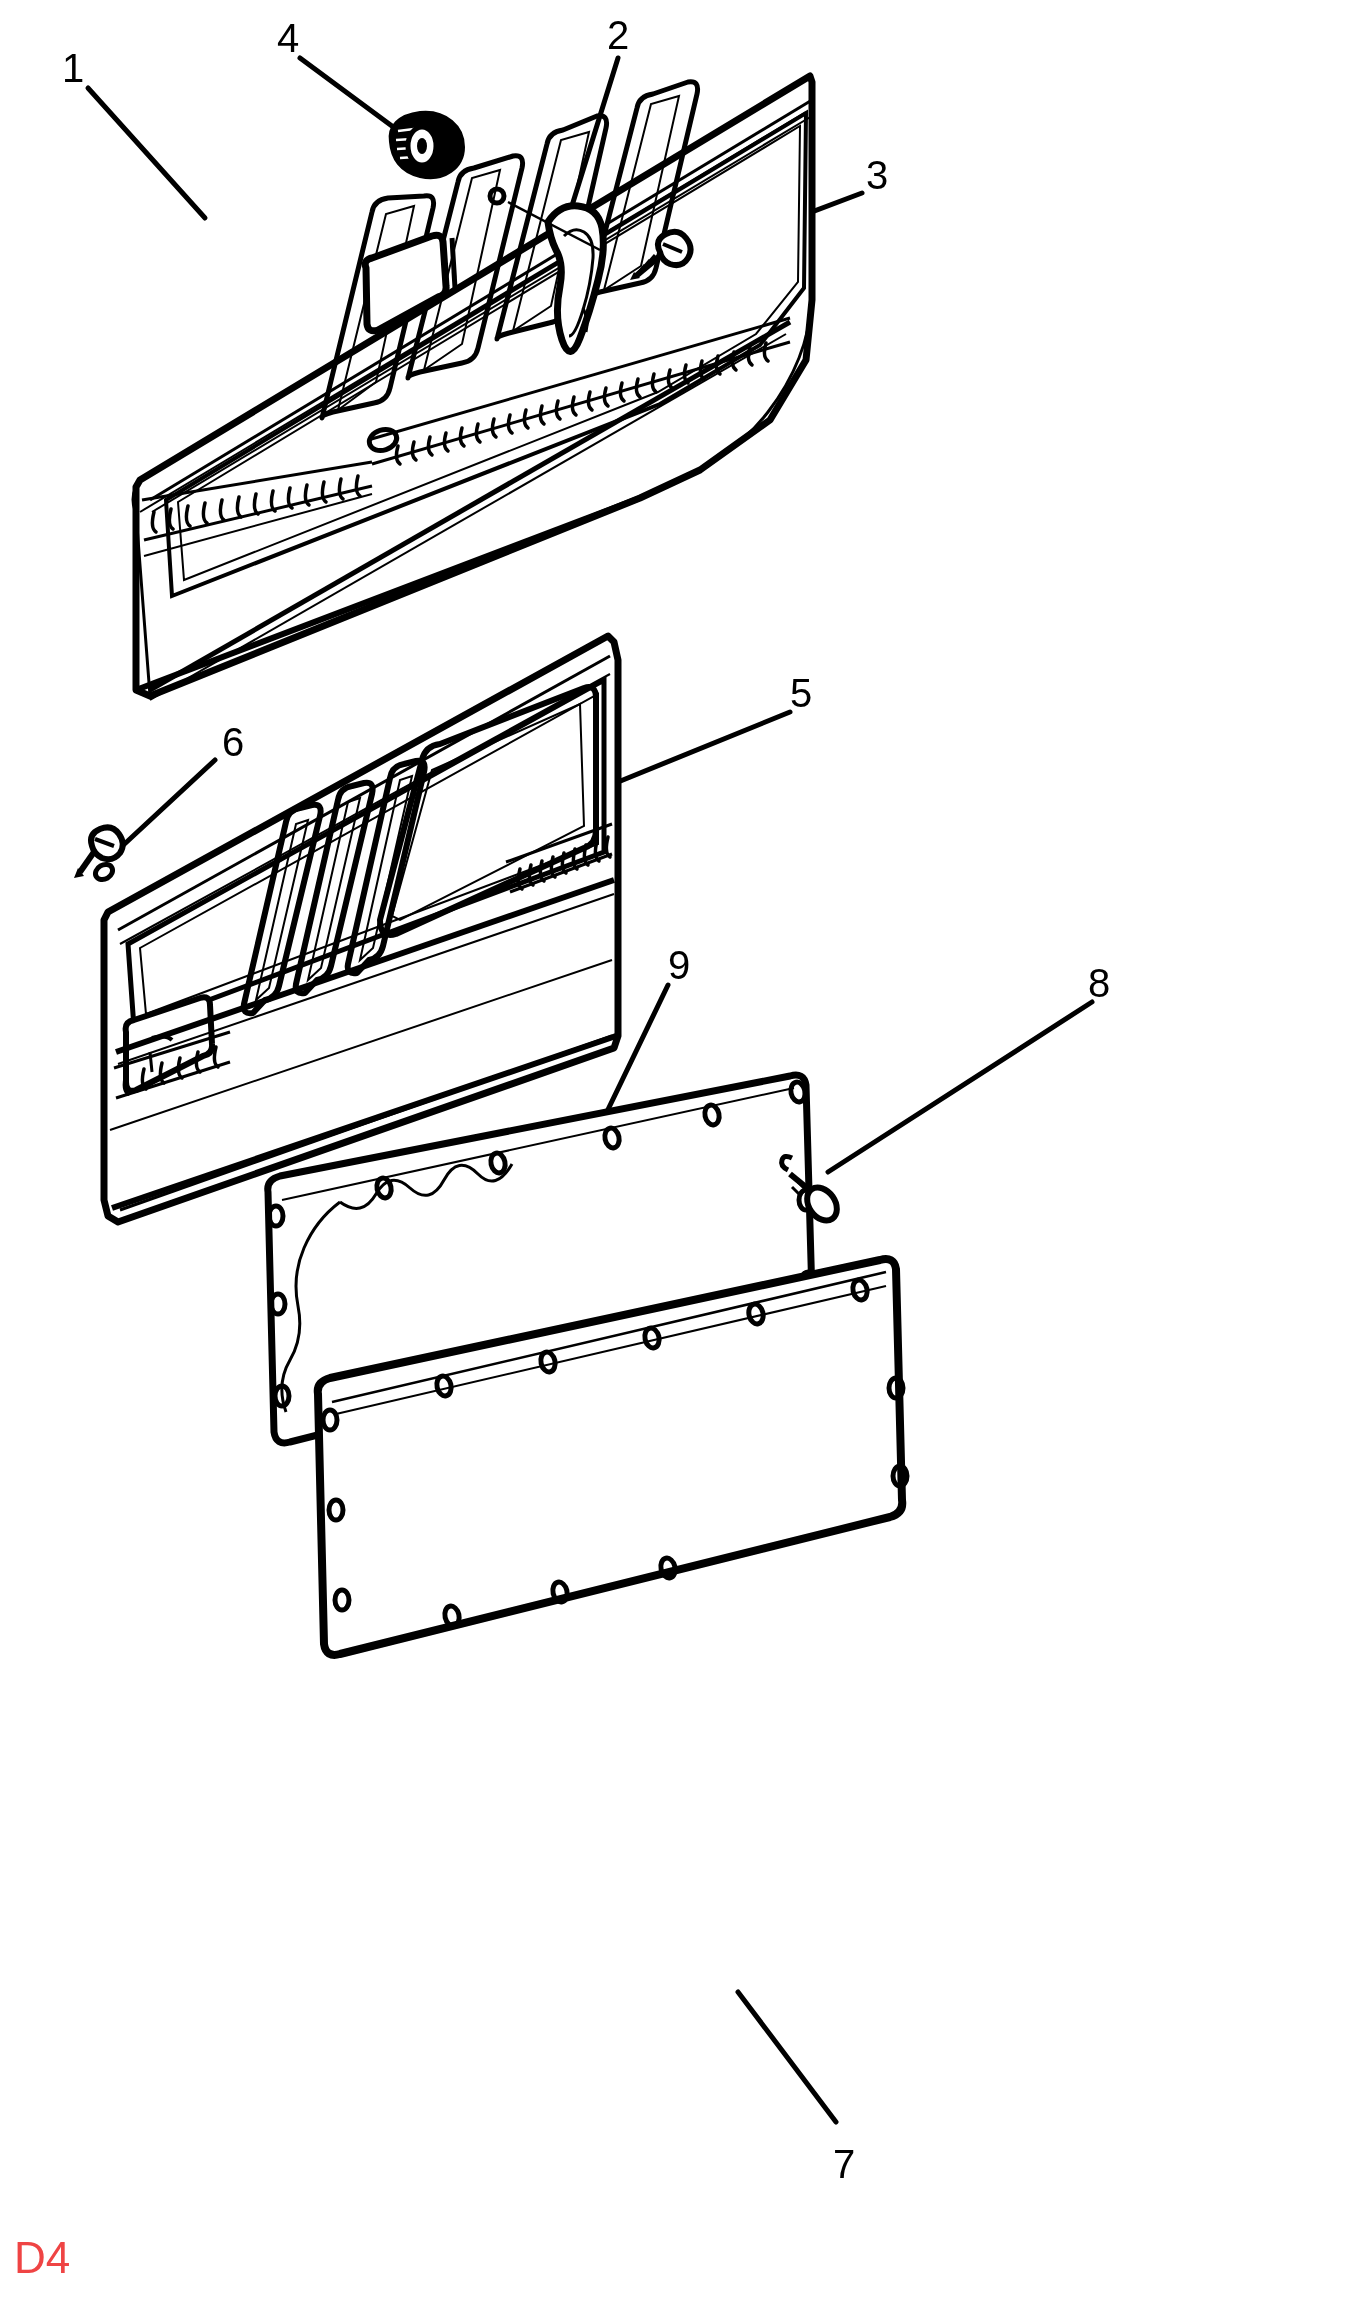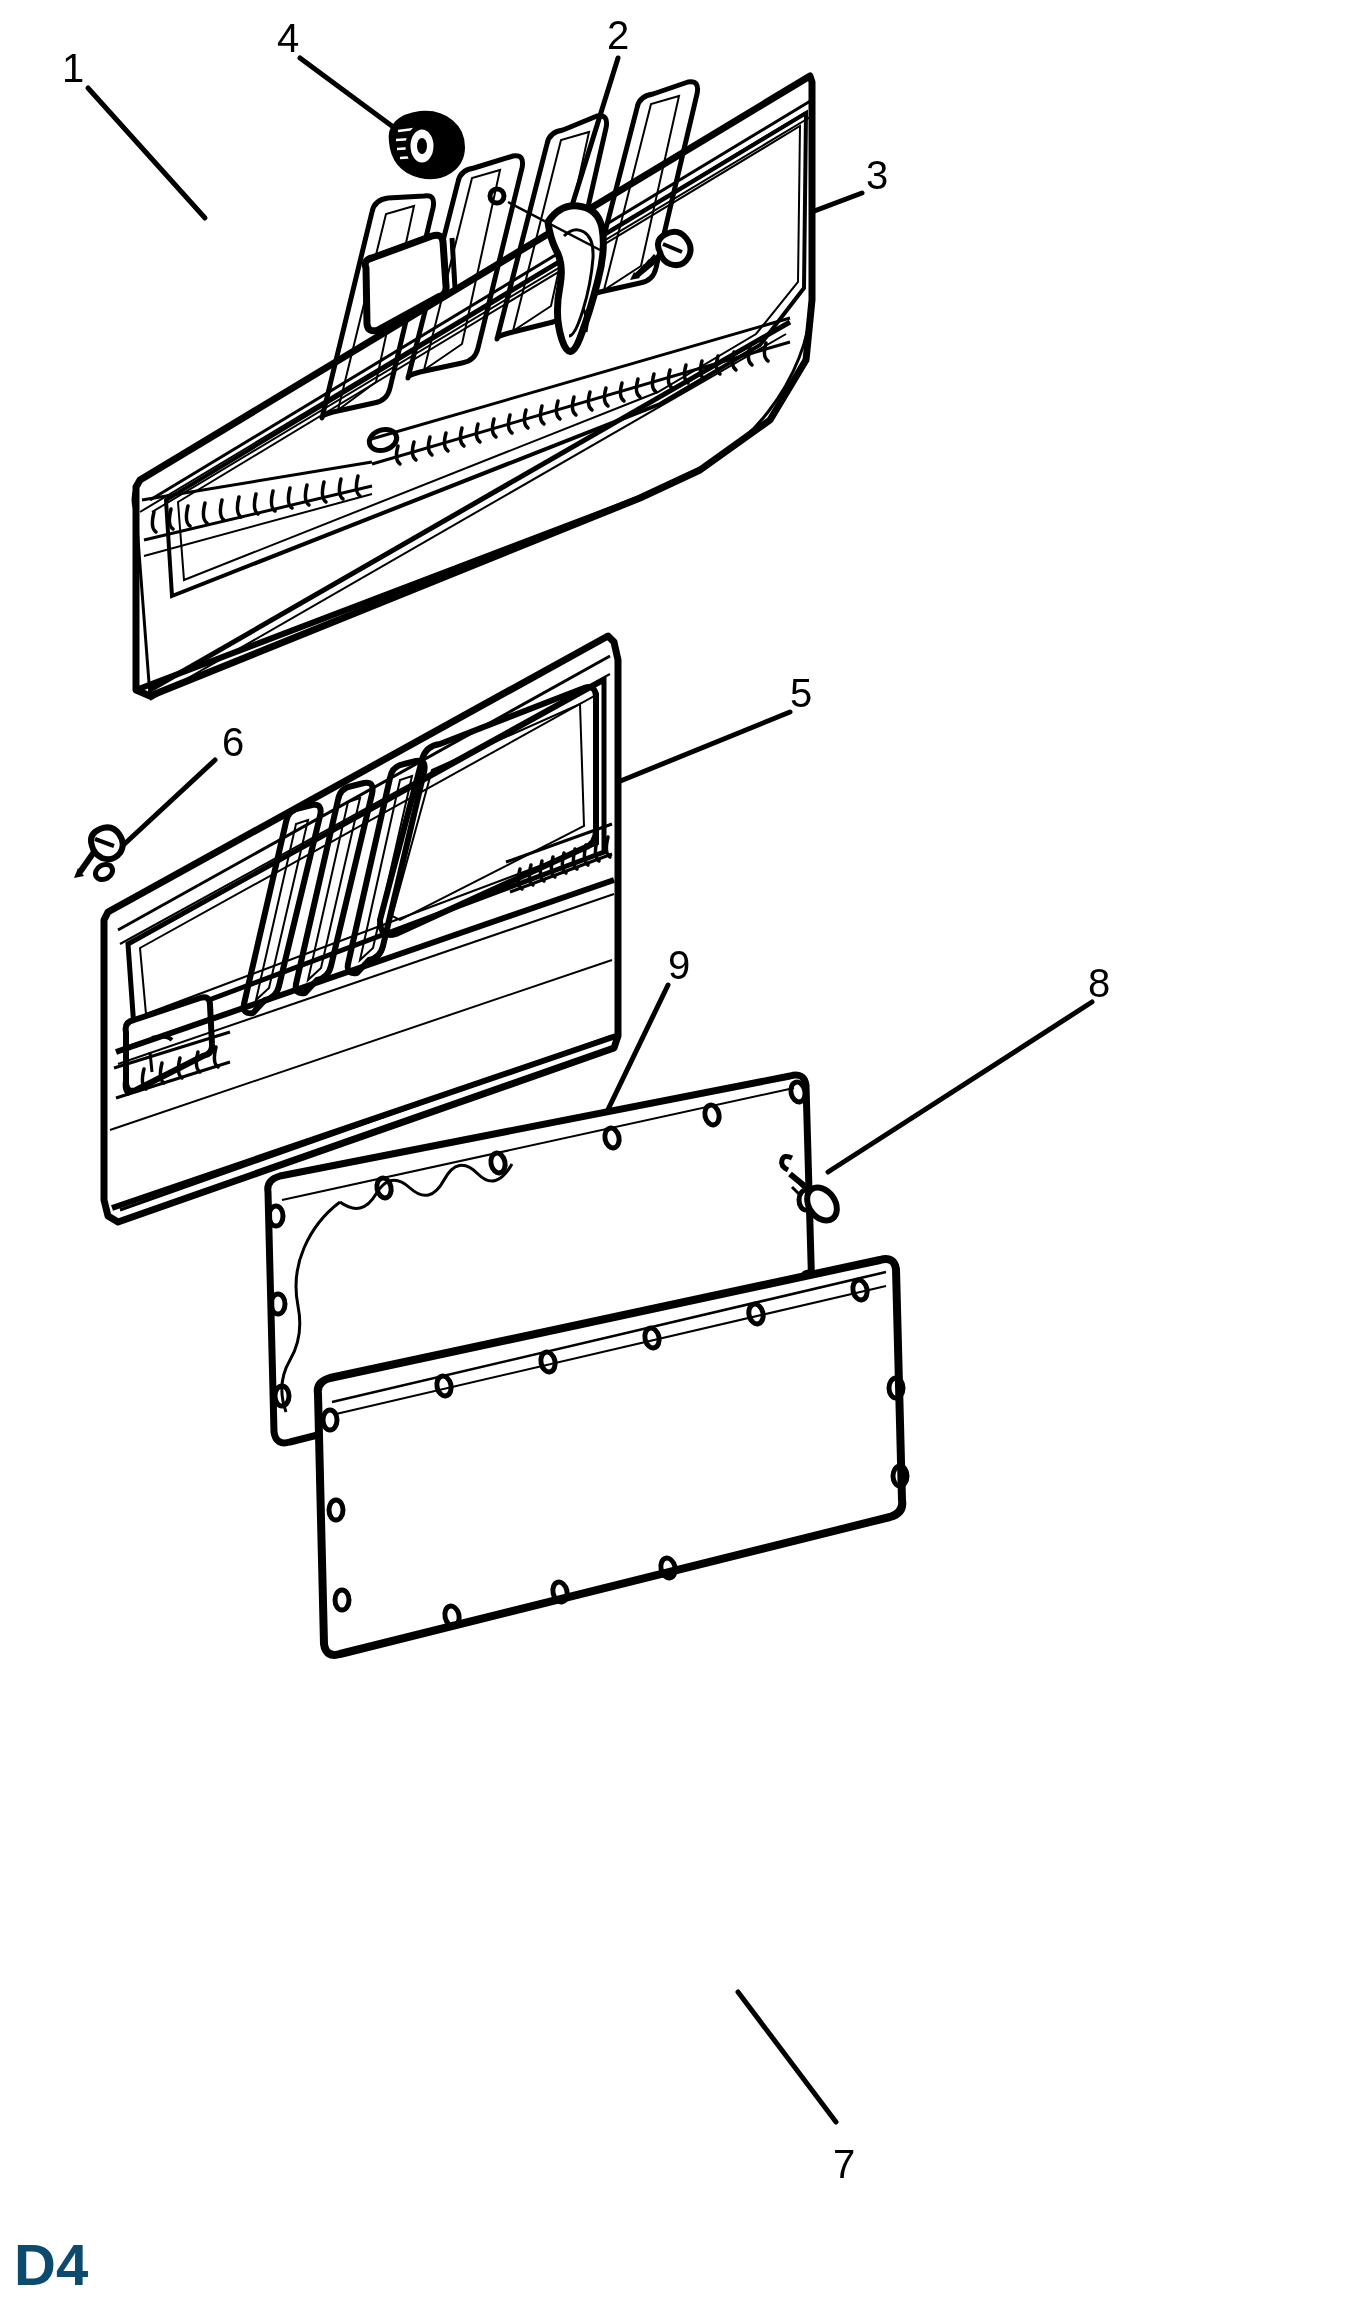--- a/index.html
+++ b/index.html
@@ -29,24 +29,24 @@
     line-height:1;
     color:#000000;
     user-select:none;
     white-space:nowrap;
   }
   #plate-code{
     position:absolute;
     left:14px;
     top:2236px;
     font-family:"Liberation Sans", sans-serif;
-    font-size:58px;
-    font-weight:bold;
+    font-size:44px;
+    font-weight:normal;
     letter-spacing:0px;
-    color:#0c4a6e;
+    color:#ef4444;
     line-height:1;
   }
 </style>
 </head>
 <body>
 
 <div id="stage">
 
   <svg id="artwork" viewBox="0 0 1368 2324" xmlns="http://www.w3.org/2000/svg">
 

